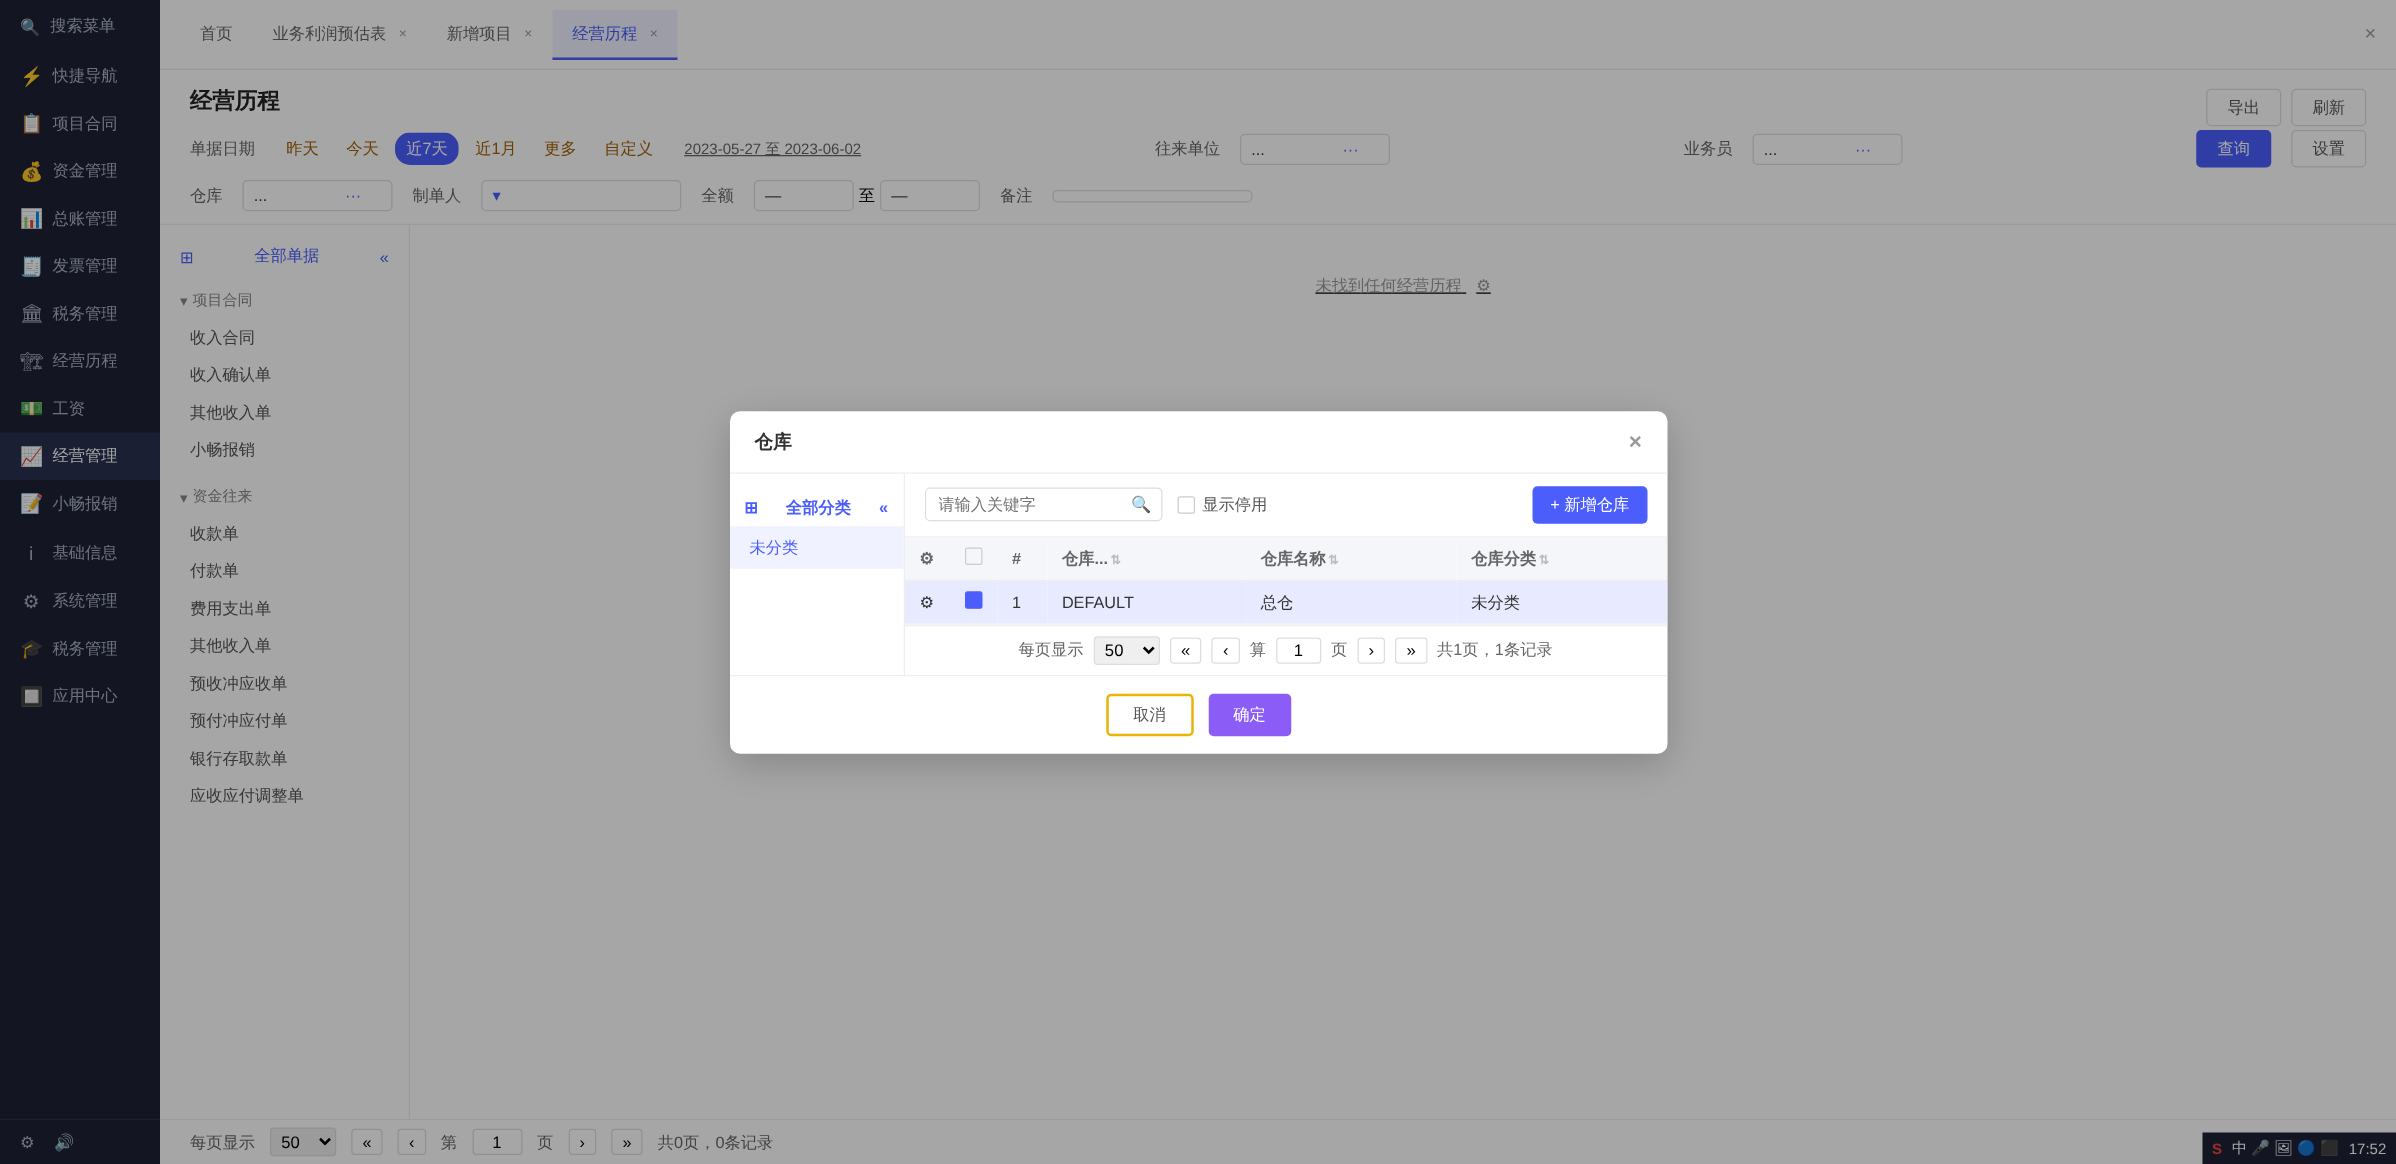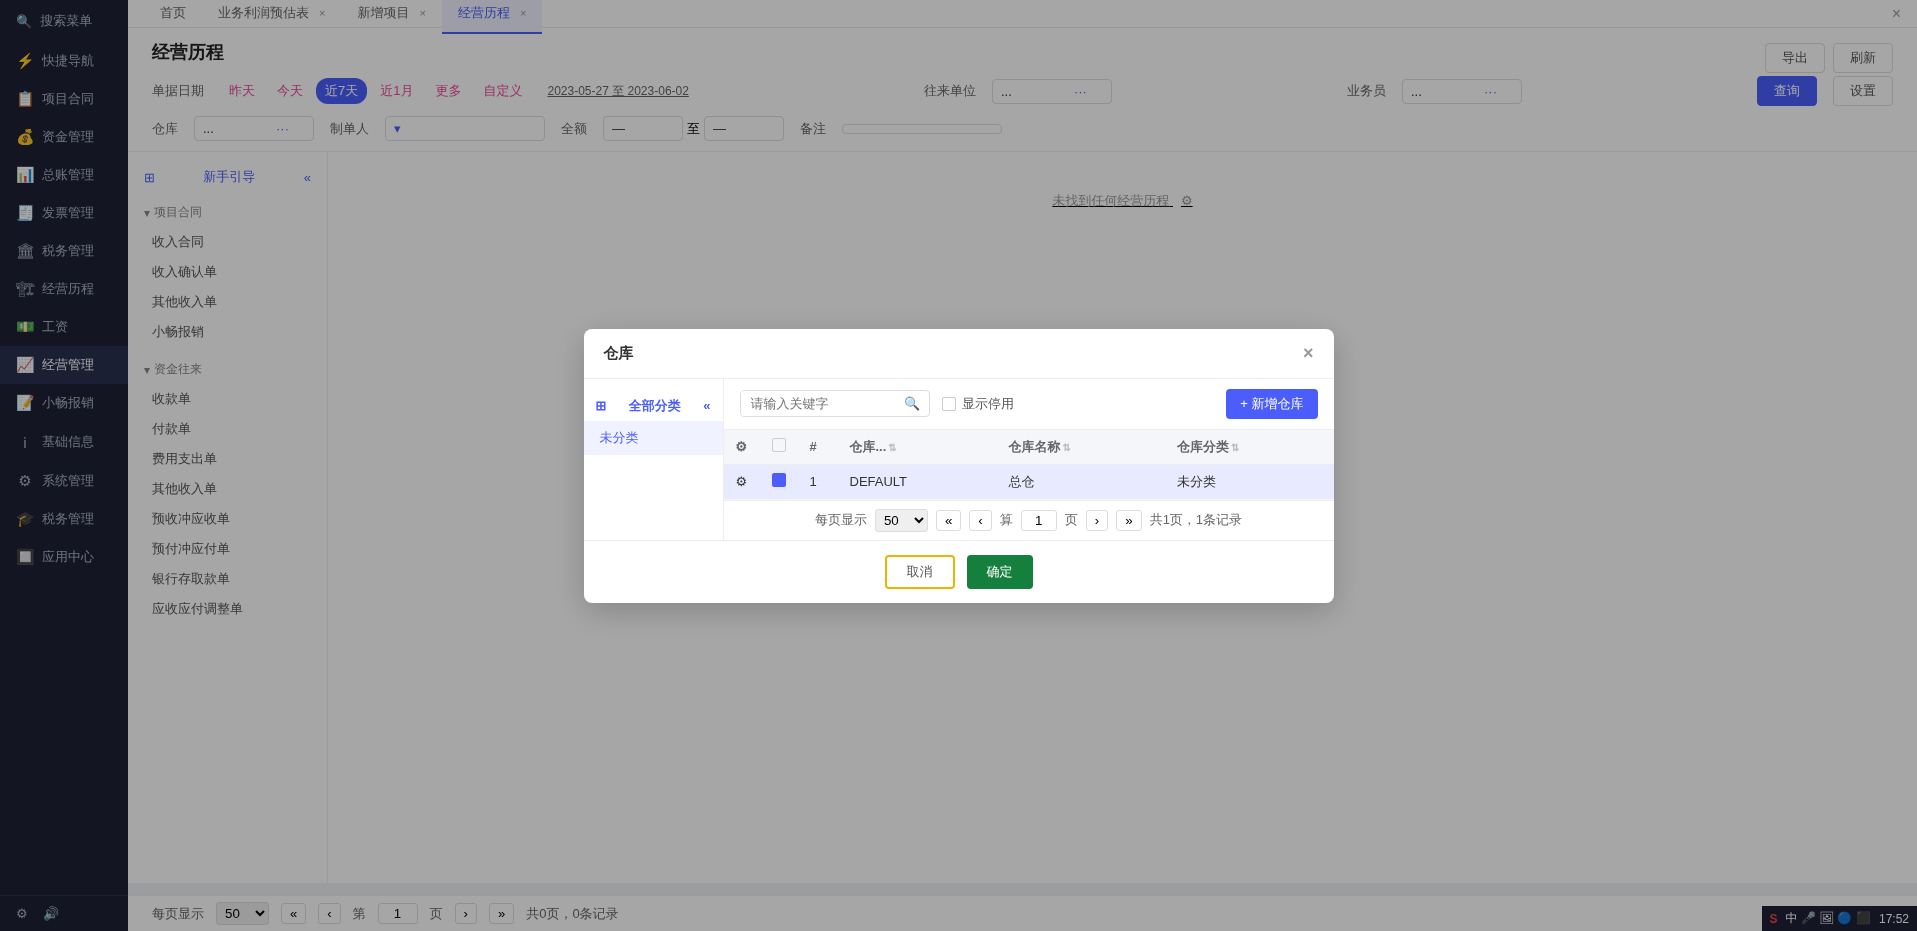--- a/index.html
+++ b/index.html
@@ -21,40 +21,40 @@
       margin-top: auto; padding: 10px 16px; display: flex; align-items: center; gap: 16px; border-top: 1px solid #2a3050;
     }
 
     
     .main {
       margin-left: 128px; height: 100%;
     }
 
     
     .tabs {
-      display: flex; align-items: center; background: #fff; border-bottom: 1px solid #e8e8e8; padding: 0 16px; height: 28px; gap: 0; justify-content: center;
+      display: flex; align-items: center; background: #fff; border-bottom: 1px solid #e8e8e8; padding: 0 16px; height: 56px; gap: 0; justify-content: center;
     }
     .tab {
       padding: 0 16px; height: 40px; display: flex; align-items: center; gap: 6px; font-size: 13px; cursor: pointer; color: #666; border-bottom: 2px solid transparent;
     }
     .tab.active { color: #4b5efc; border-bottom: 2px solid #4b5efc; background: #f0f2ff; }
     .tab .close { font-size: 11px; color: #999; margin-left: 4px; }
     .tab-close-all { margin-left: auto; font-size: 16px; color: #999; cursor: pointer; }
 
     
     .page-header {
       background: #fff; padding: 12px 24px 0 24px; border-bottom: 1px solid #eee;
     }
     .page-title { font-size: 18px; font-weight: bold; color: #222; margin-bottom: 12px; }
     .toolbar-row {
       display: flex; align-items: center; gap: 16px; padding-bottom: 10px; flex-wrap: wrap;
     }
     .filter-label { color: #666; font-size: 13px; }
     .filter-btn {
-      padding: 3px 8px; border-radius: 3px; cursor: pointer; font-size: 13px; color: #ec4899; border: 1px solid transparent;
+      padding: 3px 8px; border-radius: 3px; cursor: pointer; font-size: 13px; color: #a16207; border: 1px solid transparent;
     }
     .filter-btn.active { background: #4b5efc; color: #fff; border-radius: 12px; }
     .filter-range { color: #666; font-size: 12px; text-decoration: underline; }
     .filter-select {
       border: 1px solid #ddd; border-radius: 4px; padding: 4px 24px 4px 8px; font-size: 13px; color: #333; cursor: pointer; background: #fff; min-width: 140px; position: relative; display: flex; align-items: center; justify-content: space-between;
     }
     .action-btn {
       padding: 5px 16px; border-radius: 4px; cursor: pointer; font-size: 13px; border: 1px solid #ddd; background: #fff; color: #333;
     }
     .action-btn.primary { background: #4b5efc; color: #fff; border-color: #4b5efc; }
@@ -127,21 +127,21 @@
 
     
     .modal-pagination { display: flex; align-items: center; justify-content: center; padding: 8px 16px; gap: 8px; font-size: 13px; color: #666; border-top: 1px solid #eee; }
     .modal-pagination select { border: 1px solid #ddd; padding: 2px 4px; border-radius: 3px; }
     .modal-pagination .page-btn { border: 1px solid #ddd; background: #fff; padding: 2px 8px; cursor: pointer; border-radius: 3px; }
     .modal-pagination input { border: 1px solid #ddd; width: 36px; text-align: center; padding: 2px; border-radius: 3px; }
 
     
     .modal-footer { display: flex; justify-content: center; gap: 12px; padding: 14px 20px; border-top: 1px solid #eee; }
     .cancel-btn { padding: 6px 20px; border: 2px solid #eab308; background: #fff; border-radius: 4px; cursor: pointer; font-size: 13px; color: #555; }
-    .confirm-btn { padding: 6px 20px; background: #15803d; color: #fff; border: none; border-radius: 4px; cursor: pointer; font-size: 13px; }
+    .confirm-btn { padding: 6px 20px; background: #8b5cf6; color: #fff; border: none; border-radius: 4px; cursor: pointer; font-size: 13px; }
 
     
     ::-webkit-scrollbar { width: 5px; height: 5px; }
     ::-webkit-scrollbar-thumb { background: #ccc; border-radius: 3px; }
 
     .no-data { text-align: center; padding: 40px; color: #999; font-size: 13px; }
     
     
     .systray { position: fixed; bottom: 0; right: 0; display: flex; align-items: center; padding: 4px 8px; background: #1e2235; color: #fff; font-size: 12px; gap: 8px; }
   </style>
@@ -298,21 +298,21 @@
       <span class="filter-label">备注</span>
       <div class="filter-select" style="min-width:160px;"></div>
     </div>
   </div>
 
   <div class="content-area" style="height:calc(100vh - 200px);">
 
     <div class="left-panel">
       <div class="left-panel-header">
         <span>⊞</span>
-        <span>新手引导</span>
+        <span>全部单据</span>
         <span>«</span>
       </div>
       <div id="left-tree">
           <div class="tree-group">
             <div class="tree-group-label"><span>▾</span> 项目合同</div>
             <div class="tree-item">收入合同</div>
             <div class="tree-item">收入确认单</div>
             <div class="tree-item">其他收入单</div>
             <div class="tree-item">小畅报销</div>
           </div>

